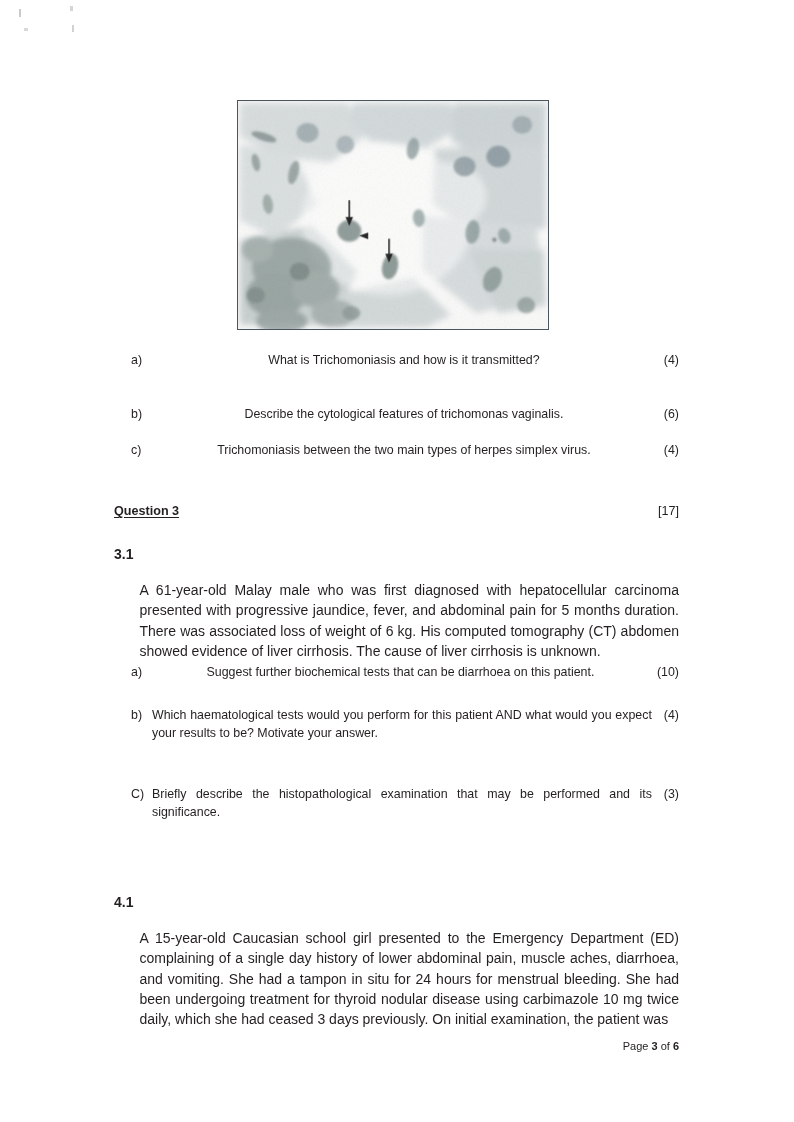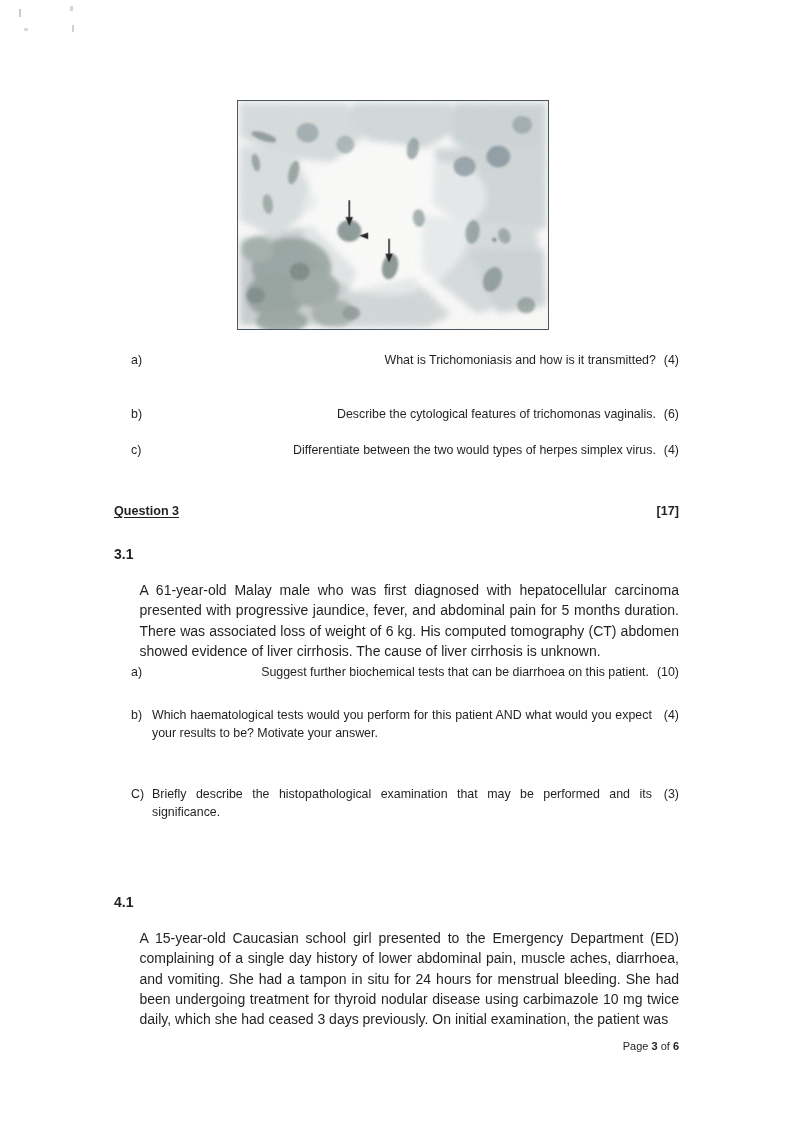--- a/index.html
+++ b/index.html
@@ -74,42 +74,42 @@
     flex: 0 0 auto;
     padding-left: 8px;
     white-space: nowrap;
   }
 
   
   .sub {
     margin-left: 17px;
     width: 548px;
   }
-  .sub .body { text-align: right; }
+  .sub .body { text-align: center; }
   .sub.justify .body { text-align: justify; text-align-last: left; }
 
   .spacer-sm { height: 19px; }
   .spacer-md { height: 26px; }
   .spacer-lg { height: 36px; }
   .spacer-xl { height: 44px; }
 
   
   .section-head {
     display: flex;
     justify-content: space-between;
     align-items: center;
     font-size: 12.6px;
     font-weight: bold;
   }
   .section-head .title {
     text-decoration: underline;
     text-underline-offset: 2px;
   }
   .section-head .total {
-    font-weight: bold;
+    font-weight: normal;
     margin-left: 20px;
   }
 
   
   .para {
     display: flex;
     align-items: flex-start;
     font-size: 14px;
     line-height: 1.46;
   }
@@ -262,21 +262,21 @@
     <div class="q-line sub">
       <span class="marker">b)</span>
       <span class="body">Describe the cytological features of trichomonas vaginalis.</span>
       <span class="marks">(6)</span>
     </div>
 
     <div class="spacer-sm"></div>
 
     <div class="q-line sub">
       <span class="marker">c)</span>
-      <span class="body">Differentiate between the two would types of herpes simplex virus.</span>
+      <span class="body">Trichomoniasis between the two main types of herpes simplex virus.</span>
       <span class="marks">(4)</span>
     </div>
 
     <div class="spacer-xl"></div>
 
     <div class="section-head">
       <span class="title">Question 3</span>
       <span class="total">[17]</span>
     </div>
 

